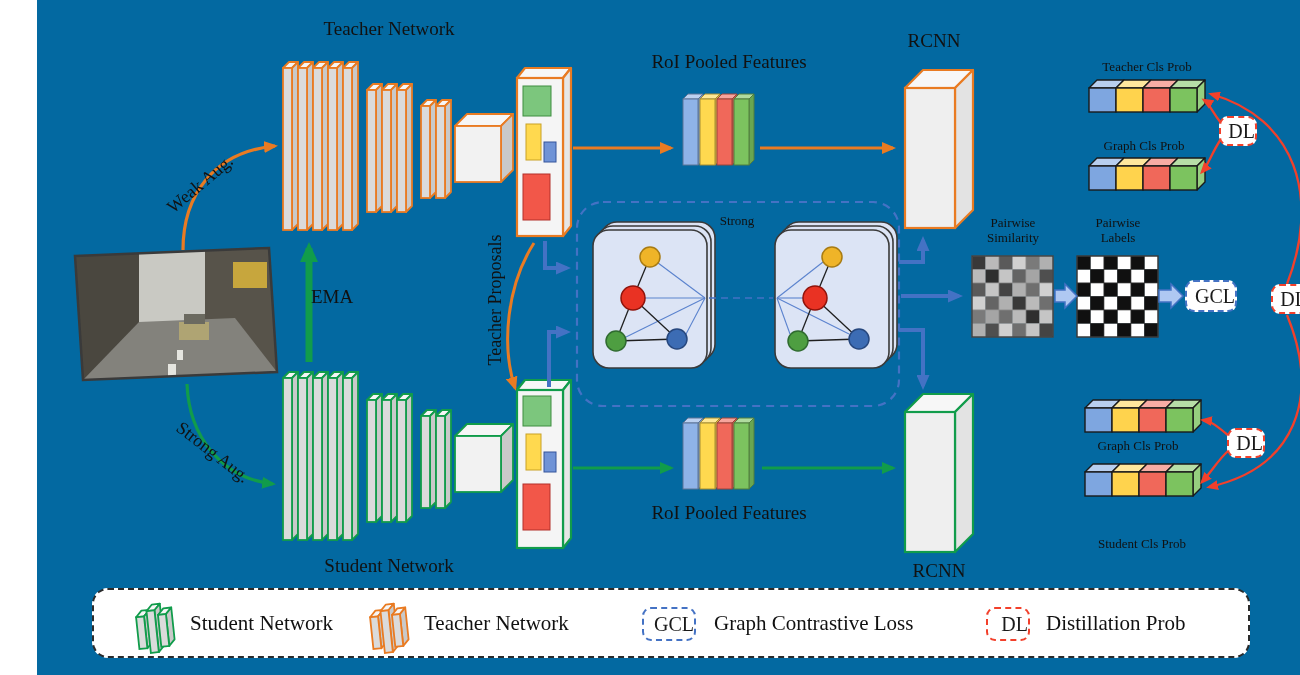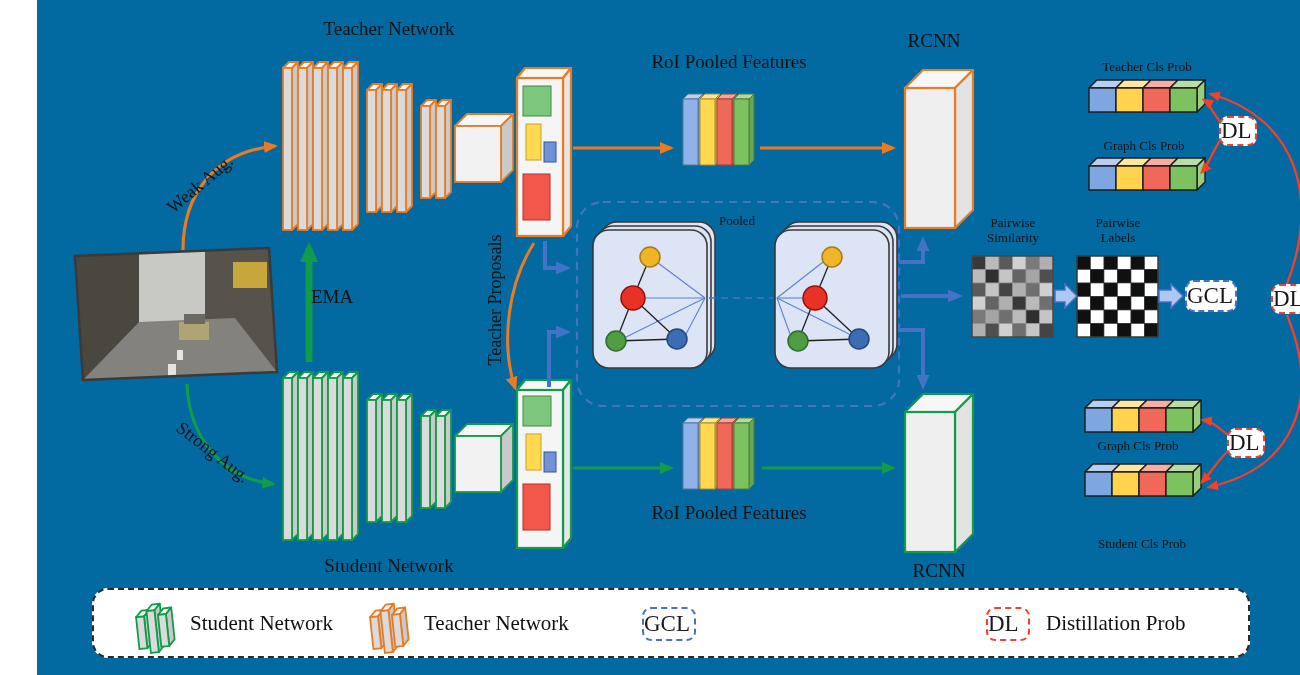--- a/index.html
+++ b/index.html
@@ -2,22 +2,22 @@
 <html><head>
 <meta charset="utf-8">
 <style>
   * { margin:0; padding:0; box-sizing:border-box; }
   body { background:#ffffff; font-family:"Liberation Serif", serif; }
   #canvas { position:relative; width:1300px; height:675px; background:#0369a1; overflow:hidden;margin-left:37px; }
   #diagram-svg { position:absolute; left:0; top:0; }
   .lbl { position:absolute; transform:translate(-50%,-50%); font-size:19px; color:#111;
          white-space:pre-line; text-align:center; line-height:1.12; }
   .lbl.small { font-size:13px; }
-  .loss-box { position:absolute; display:flex; align-items:center; justify-content:flex-start;
-              font-size:23px; color:#1a1a1a; background:#fff; border-radius:9px; }
+  .loss-box { position:absolute; display:flex; align-items:center; justify-content:flex-end;
+              font-size:20px; color:#1a1a1a; background:#fff; border-radius:9px; }
   .loss-box.blue { border:2px dashed #4472C4; }
   .loss-box.red  { border:2px dashed #F2402B; }
   #legend { position:absolute; left:55px; top:588px; width:1158px; height:70px;
             border:2.5px dashed #2b2b2b; border-radius:16px; background:#fff; }
   .legend-lbl { position:absolute; top:50%; transform:translateY(-50%); font-size:21px; color:#111; }
   .legend-icon { position:absolute; transform:rotate(-6deg); }
 </style>
 </head>
 <body>
 
@@ -390,21 +390,21 @@
 <div class="lbl" style="left:352px;top:29px;">Teacher Network</div>
 <div class="lbl" style="left:352px;top:566px;">Student Network</div>
 <div class="lbl" style="left:163px;top:184px;font-size:18px;transform:translate(-50%,-50%) rotate(-40deg);">Weak Aug.</div>
 <div class="lbl" style="left:176px;top:452px;font-size:18px;transform:translate(-50%,-50%) rotate(38deg);">Strong Aug.</div>
 <div class="lbl" style="left:295px;top:297px;">EMA</div>
 <div class="lbl" style="left:458px;top:300px;font-size:18px;transform:translate(-50%,-50%) rotate(-90deg);white-space:nowrap;">Teacher Proposals</div>
 <div class="lbl" style="left:692px;top:62px;">RoI Pooled Features</div>
 <div class="lbl" style="left:692px;top:513px;">RoI Pooled Features</div>
 <div class="lbl" style="left:897px;top:41px;">RCNN</div>
 <div class="lbl" style="left:902px;top:571px;">RCNN</div>
-<div class="lbl small" style="left:700px;top:221px;">Pooled</div>
+<div class="lbl small" style="left:700px;top:221px;">Strong</div>
 <div class="lbl small" style="left:976px;top:231px;">Pairwise
 Similarity</div>
 <div class="lbl small" style="left:1081px;top:231px;">Pairwise
 Labels</div>
 <div class="lbl small" style="left:1110px;top:67px;">Teacher Cls Prob</div>
 <div class="lbl small" style="left:1107px;top:146px;">Graph Cls Prob</div>
 <div class="lbl small" style="left:1101px;top:446px;">Graph Cls Prob</div>
 <div class="lbl small" style="left:1105px;top:544px;">Student Cls Prob</div>
 
 <div class="loss-box blue" style="left:1148px;top:280px;width:52px;height:32px;">
@@ -445,19 +445,20 @@
           <rect x="14" y="14" width="8" height="42" fill="#DBDBDB" stroke="#E97B22" stroke-width="1.8"></rect>
           <polygon points="25,19 31,13 39,13 33,19" fill="#F6F6F6" stroke="#E97B22" stroke-width="1.8" stroke-linejoin="round"></polygon>
           <polygon points="33,19 39,13 39,45 33,51" fill="#C9C9C9" stroke="#E97B22" stroke-width="1.8" stroke-linejoin="round"></polygon>
           <rect x="25" y="19" width="8" height="32" fill="#DBDBDB" stroke="#E97B22" stroke-width="1.8"></rect>
         </g>
       </svg>
   <div class="legend-lbl" style="left:330px;">Teacher Network</div>
   <div class="loss-box blue" style="left:548px;top:17px;width:54px;height:34px;">
         <span>GCL</span>
       </div>
+  <div class="legend-lbl" style="left:620px;">Graph Contrastive Loss</div>
   <div class="loss-box red" style="left:892px;top:17px;width:44px;height:34px;">
         <span>DL</span>
       </div>
   <div class="legend-lbl" style="left:952px;">Distillation Prob</div>
 </div>
 
 </div>
 
 </body></html>

